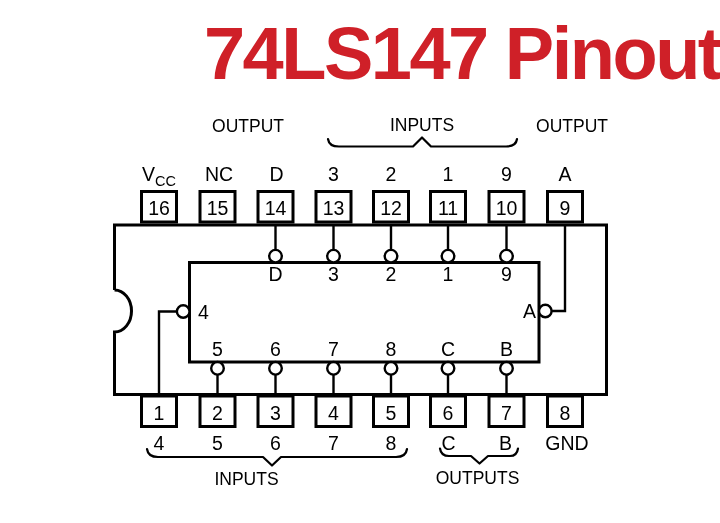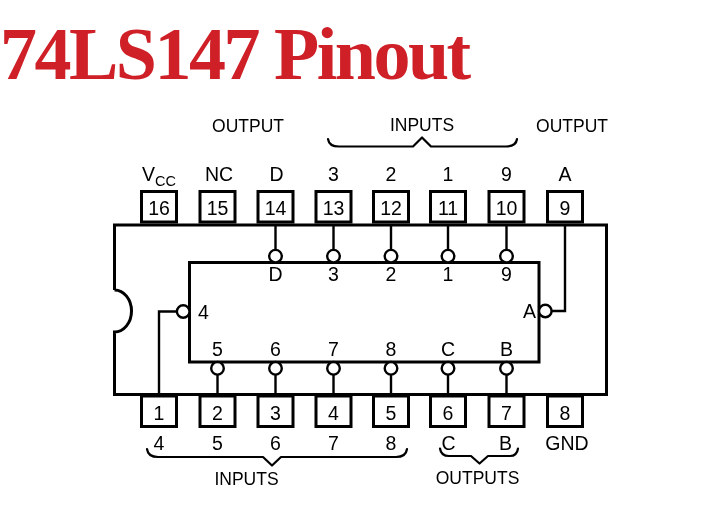--- a/index.html
+++ b/index.html
@@ -9,22 +9,22 @@
     height: 523px;
     background: #ffffff;
     overflow: hidden;
     font-family: "Liberation Sans", sans-serif;
   }
   .title {
     position: absolute;
     top: 17px;
     left: 0;
     width: 720px;
-    text-align: left;
-    font-family: Liberation Serif, serif;
+    text-align: right;
+    font-family: Liberation Sans, sans-serif;
     font-weight: 700;
     font-size: 74px;
     line-height: 1.0;
     letter-spacing: -2.5px;
     color: #CF2028;
     white-space: nowrap;
   }
   svg { position: absolute; top: 0; left: 0; }
   .ln   { stroke: #000000; stroke-width: 2.4; fill: none; }
   .box  { stroke: #000000; stroke-width: 3;   fill: #ffffff; }

